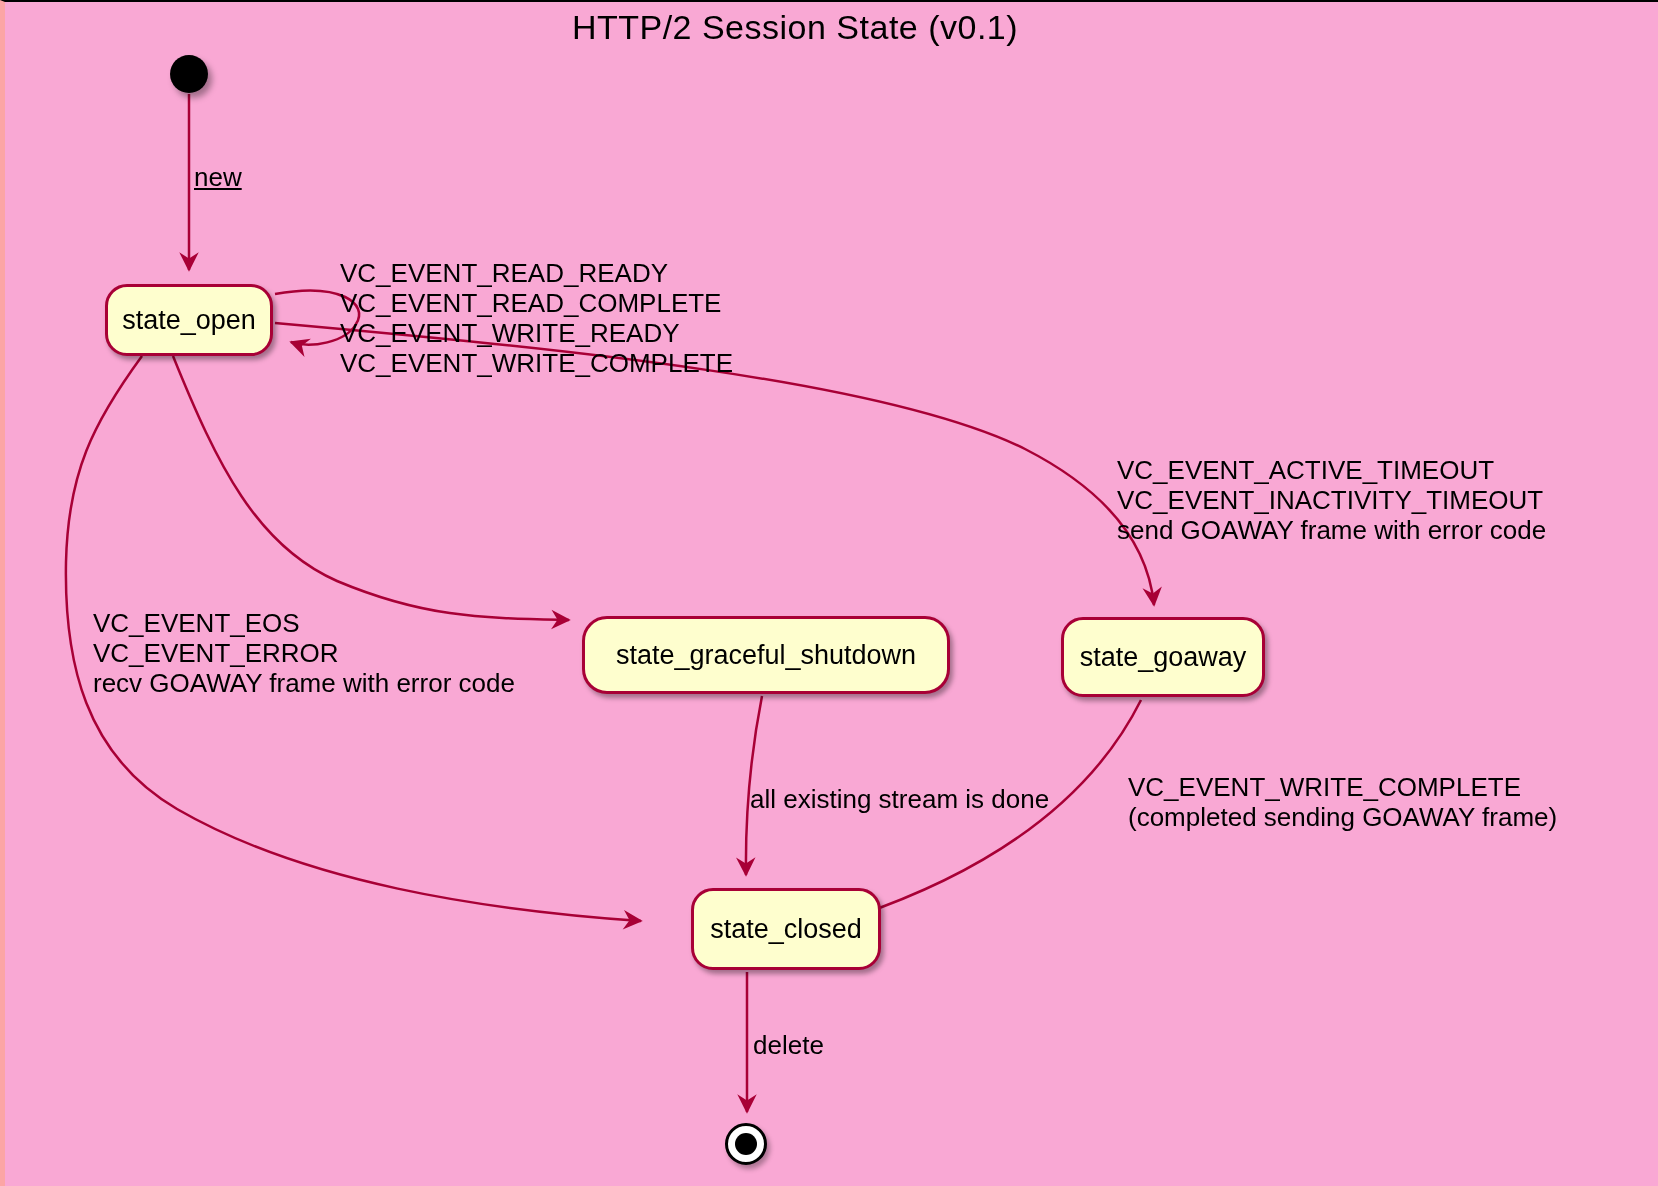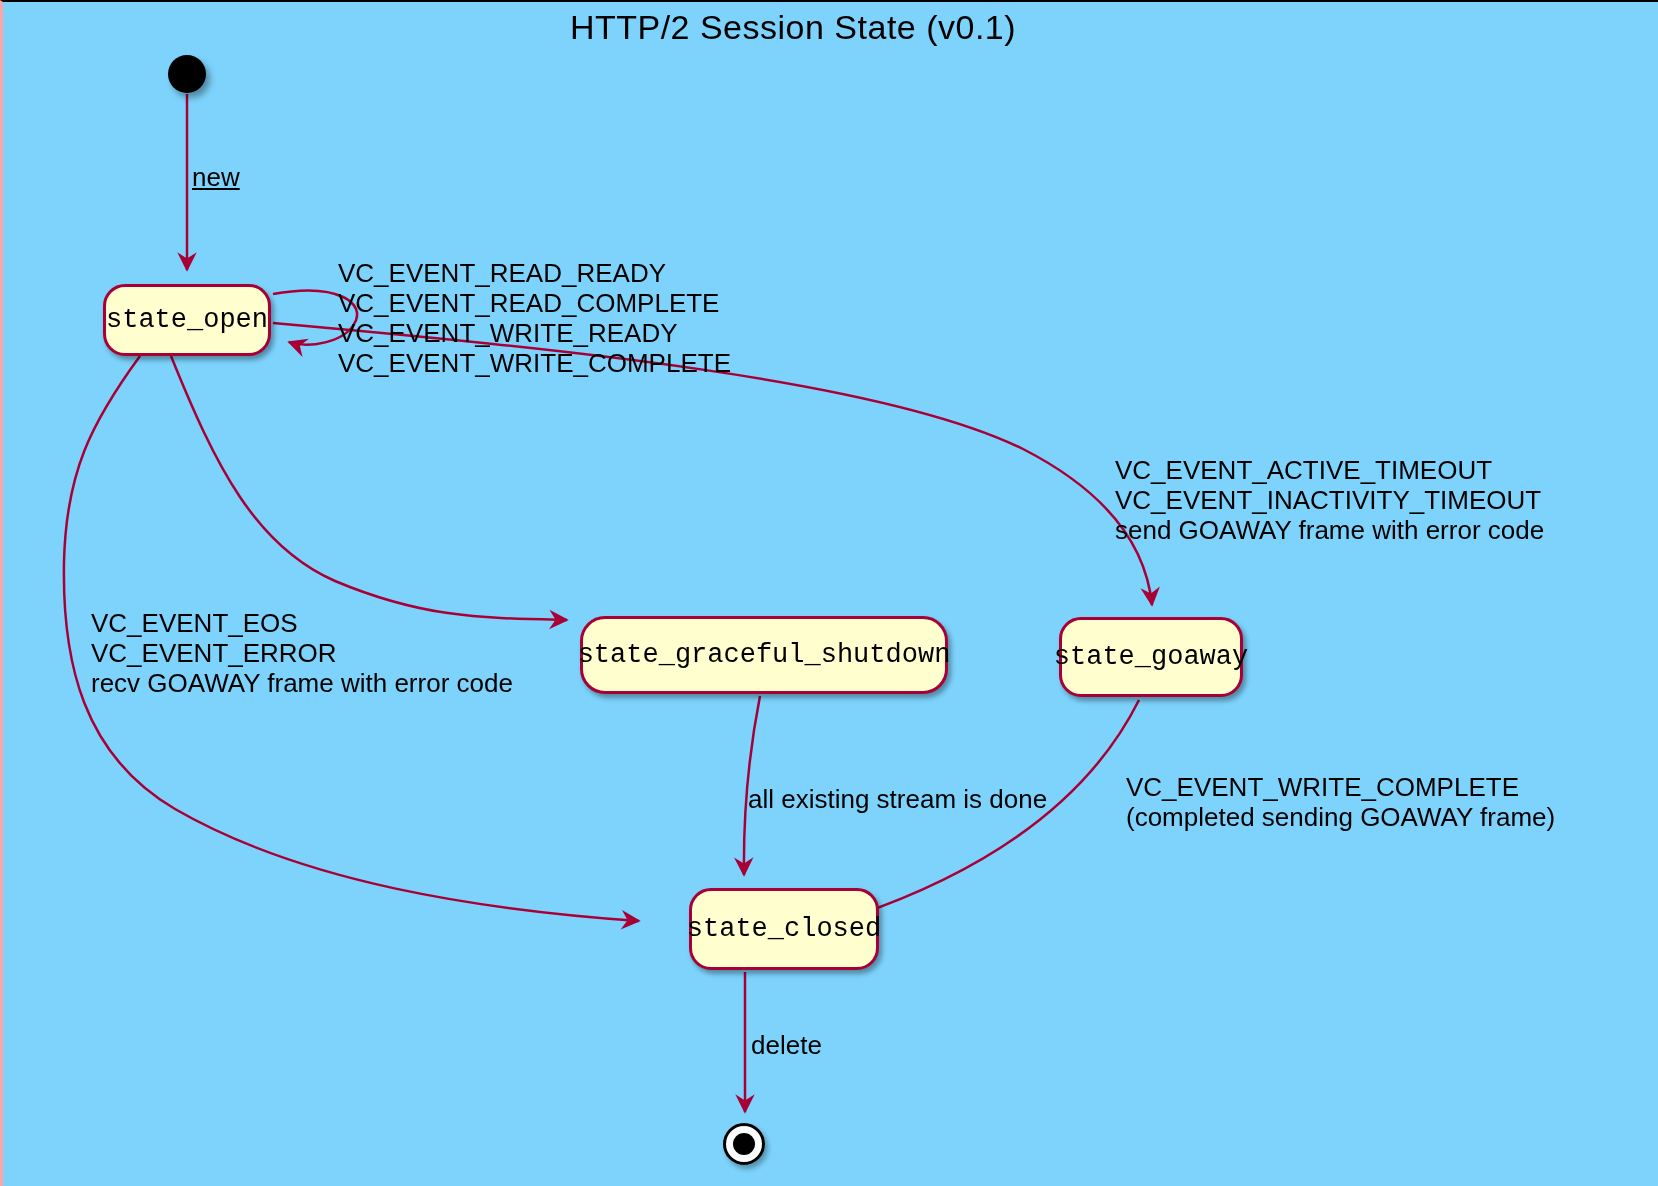--- a/index.html
+++ b/index.html
@@ -1,42 +1,41 @@
 <!DOCTYPE html>
 <html style="--state-fill: #FEFECE; --state-border: #A80036; --edge: #A80036; --text: #000000; --initial-final: #000000;"><head>
 <meta charset="utf-8">
 <style>
   html,body{margin:0;padding:0;background:#fff;}
   #canvas{
     position:relative;
     width:1658px;height:1186px;
-    background:#7dd3fc;
+    background:#f9a8d4;
     font-family:"Liberation Sans","DejaVu Sans",sans-serif;
     color:#000;
     overflow:hidden;
     border-top:2px solid #000;
-    border-left:3px solid #fca5a5;
+    border-left:5px solid #fca5a5;
     box-sizing:border-box;
   }
   #edges{position:absolute;left:0;top:0;width:1658px;height:1186px;}
   .edge{fill:none;stroke:var(--edge,#A80036);stroke-width:2.5px;}
   .title{
     position:absolute;left:0;top:6px;width:1580px;
     text-align:center;font-size:34px;letter-spacing:0.5px;
   }
   .state{
     position:absolute;
     background:var(--state-fill,#FEFECE);
     border:3.5px solid var(--state-border,#A80036);
     border-radius:22px;
     box-shadow:3px 4px 5px rgba(0,0,0,0.35);
     display:flex;align-items:center;justify-content:center;
     font-size:27px;
     box-sizing:border-box;
-    font-family:Liberation Mono, monospace;
   }
   .initial-dot{
     position:absolute;left:165px;top:53px;width:38px;height:38px;
     background:#000;border-radius:50%;
     box-shadow:4px 5px 6px rgba(0,0,0,0.35);
   }
   .final-outer{
     position:absolute;left:720px;top:1121px;width:42px;height:42px;
     background:#fff;border:3px solid #000;border-radius:50%;
     box-sizing:border-box;
@@ -82,21 +81,21 @@
   <div class="initial-dot"></div>
 
   <div class="state" style="left:100px;top:282px;width:168px;height:72px;">
     <span>state_open</span>
   </div>
 
   <div class="state" style="left:577px;top:614px;width:368px;height:78px;border-radius:25px;">
     <span>state_graceful_shutdown</span>
   </div>
 
-  <div class="state" style="left:1056px;top:615px;width:184px;height:80px;">
+  <div class="state" style="left:1056px;top:615px;width:204px;height:80px;">
     <span>state_goaway</span>
   </div>
 
   <div class="state" style="left:686px;top:886px;width:190px;height:82px;">
     <span>state_closed</span>
   </div>
 
   <div class="final-outer">
     <div class="final-inner"></div>
   </div>

